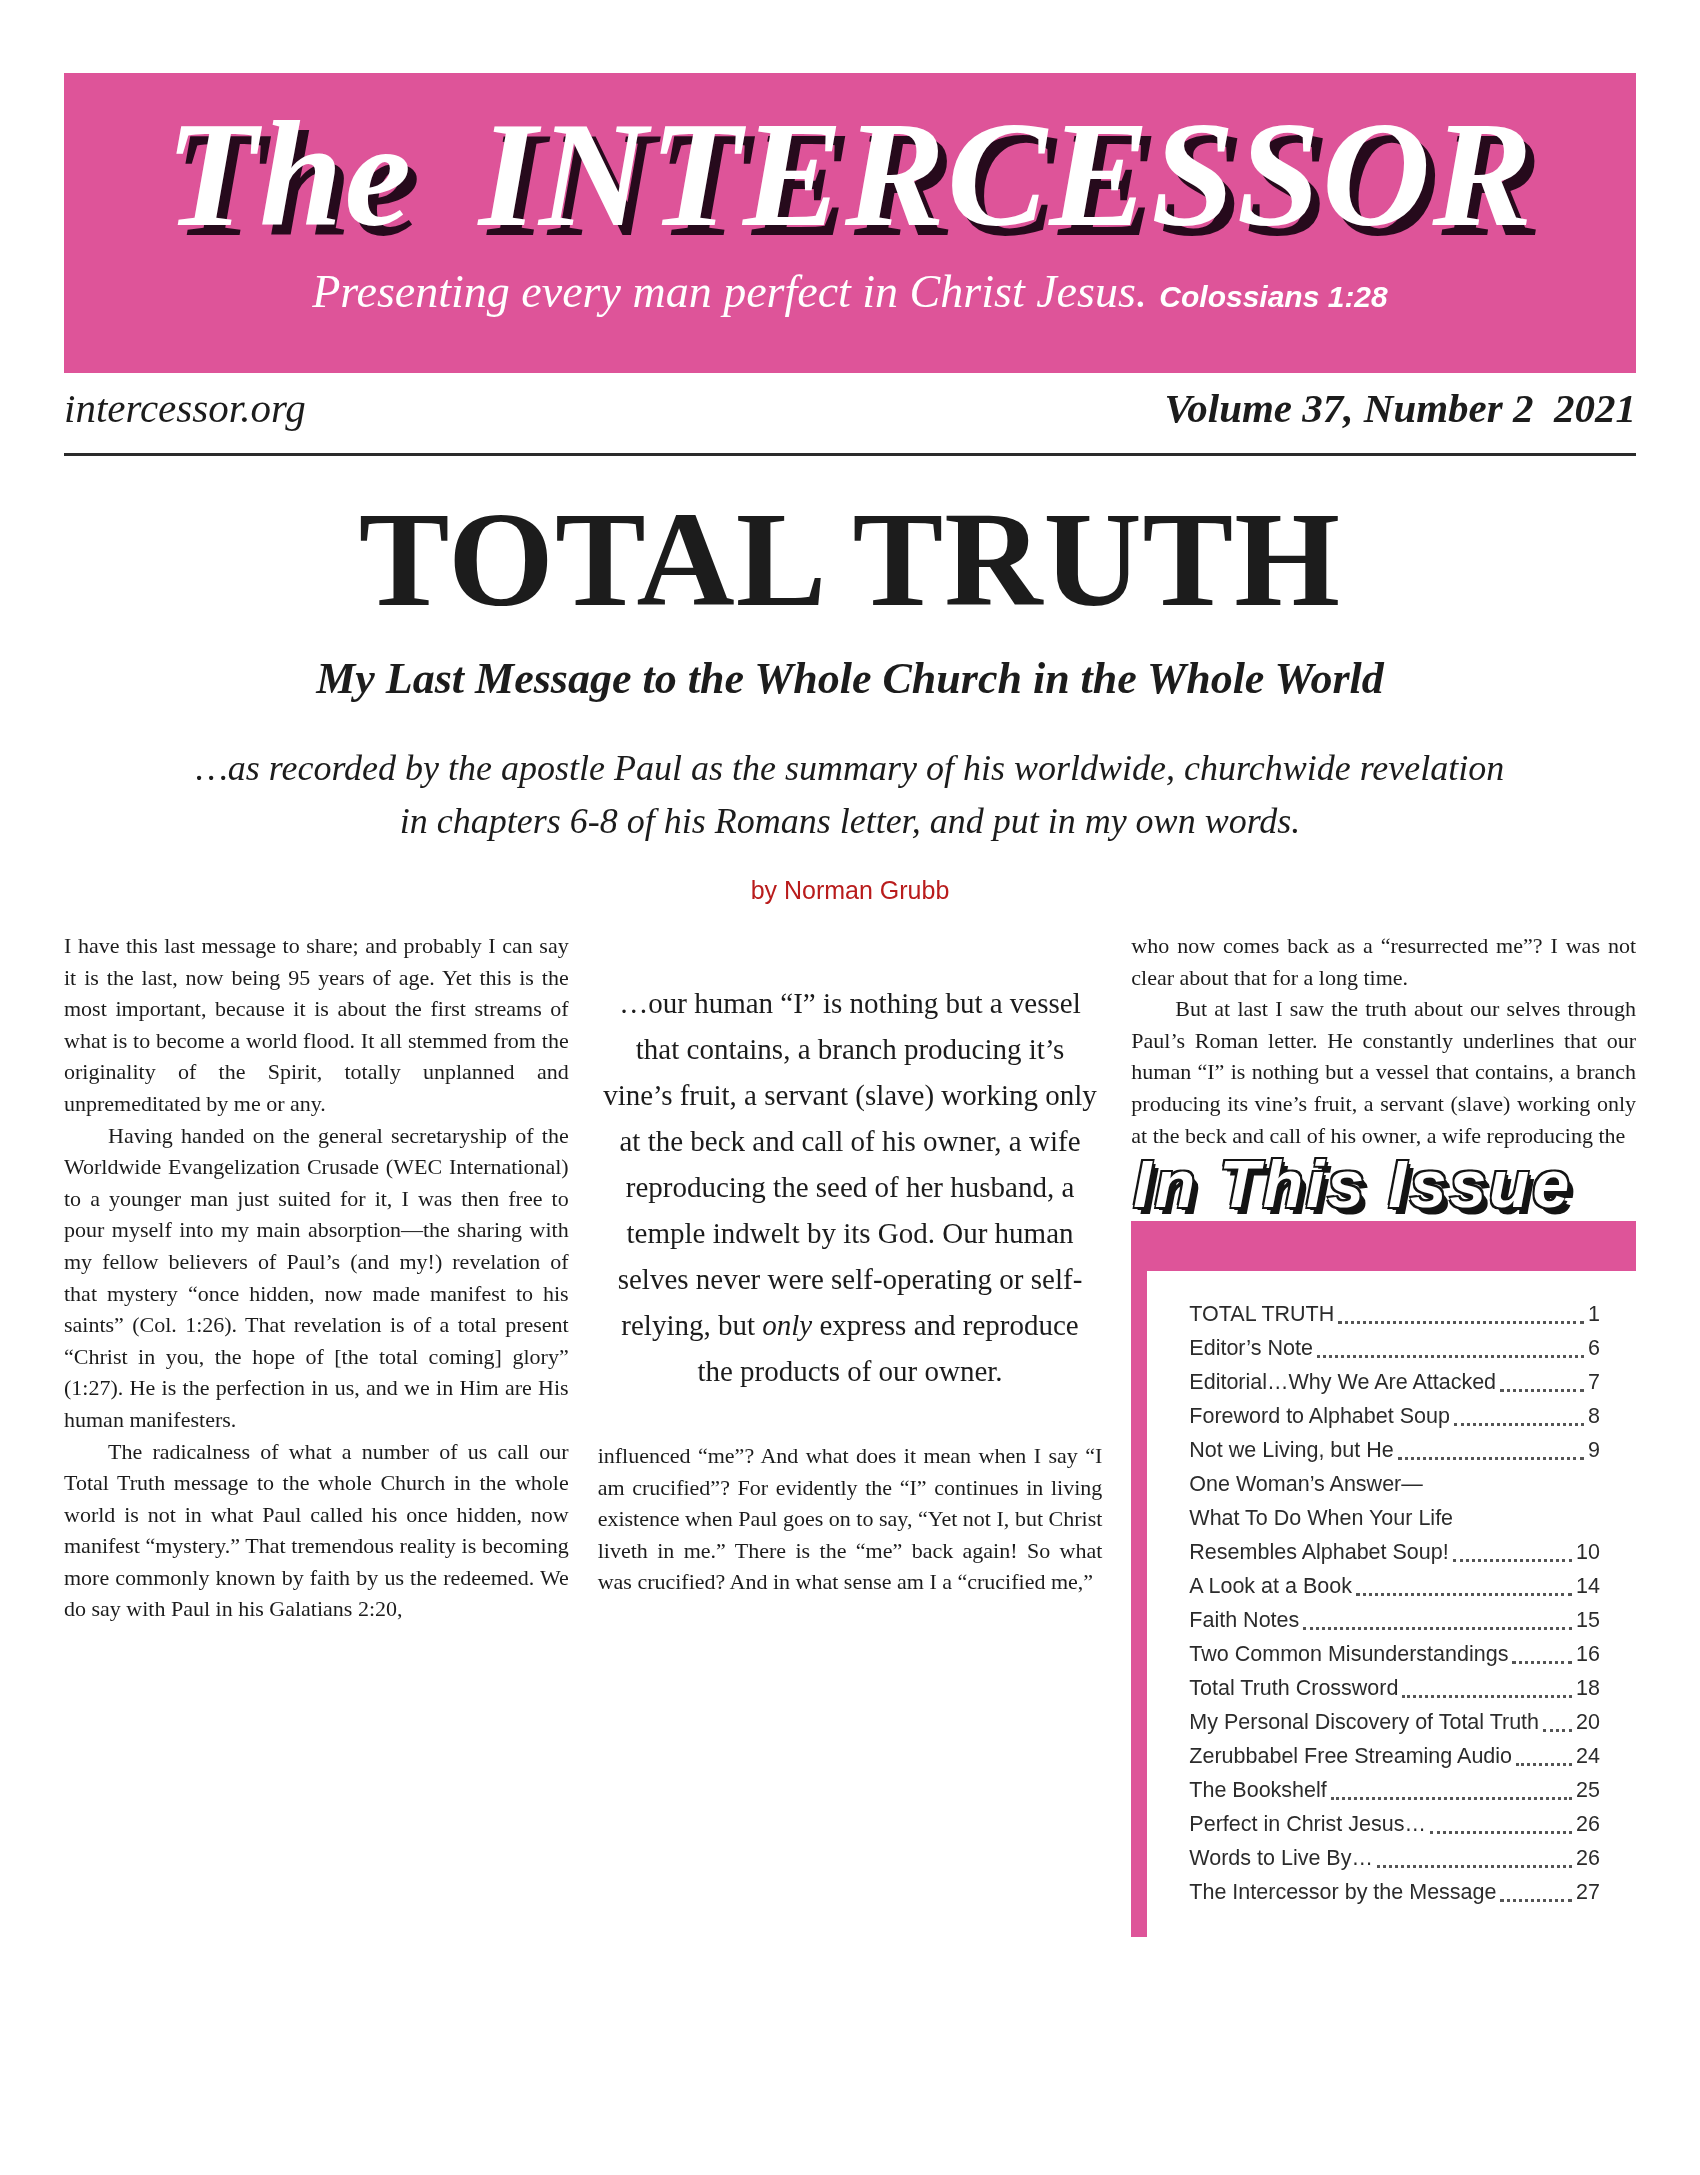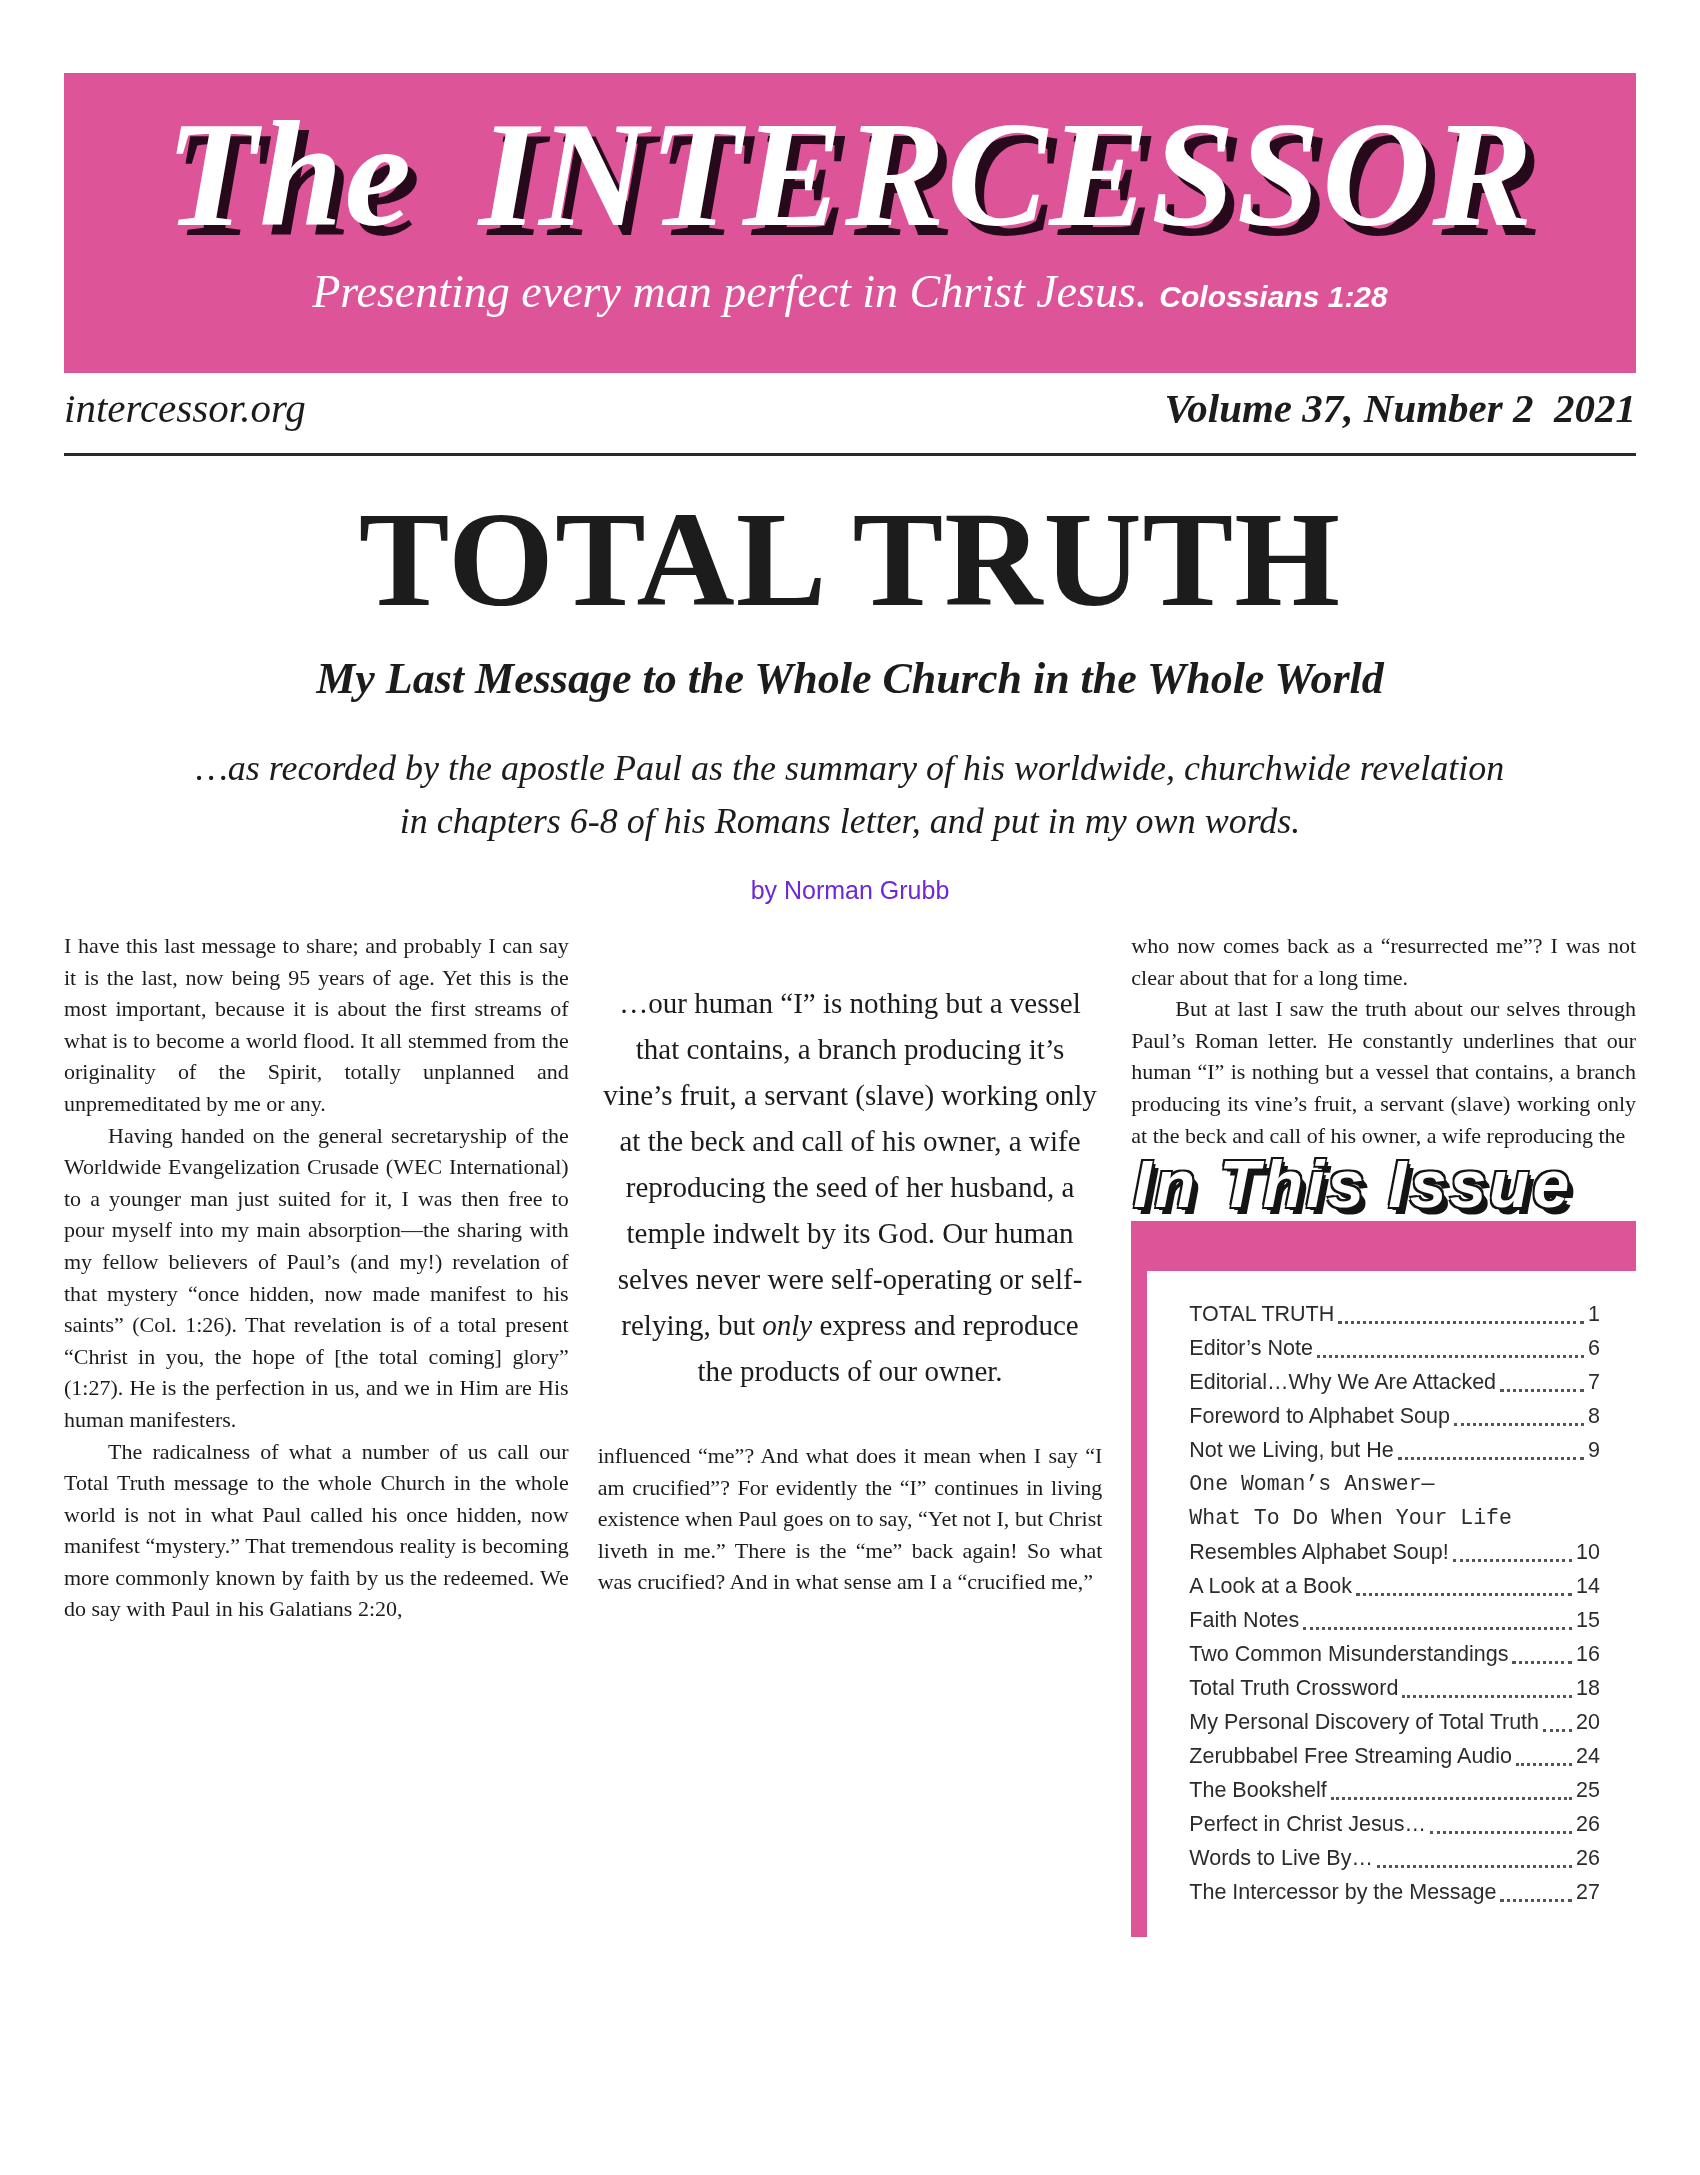--- a/index.html
+++ b/index.html
@@ -28,21 +28,21 @@
         border-top:3px solid #2a2a2a;margin:0;}
 
   
   .headline{position:absolute;left:0;top:488px;width:100%;margin:0;text-align:center;
             font-size:136px;line-height:1.05;font-weight:bold;letter-spacing:1px;}
   .subtitle{position:absolute;left:0;top:653px;width:100%;margin:0;text-align:center;
             font-size:44px;font-style:italic;font-weight:bold;}
   .deck{position:absolute;left:0;top:742px;width:100%;margin:0;text-align:center;
         font-size:36px;font-style:italic;line-height:53px;}
   .byline{position:absolute;left:0;top:876px;width:100%;margin:0;text-align:center;
-          font-family:"Liberation Sans",sans-serif;font-size:25px;color:#6d28d9;}
+          font-family:"Liberation Sans",sans-serif;font-size:25px;color:#b91c1c;}
 
   
   .columns{position:absolute;left:64px;top:930px;width:1572px;display:flex;gap:29px;}
   .col{width:505px;text-align:justify;font-size:22px;line-height:31.6px;}
   .body-para{margin:0;}
   .body-para.indent{text-indent:44px;}
   .pull{margin:50px 4px 46px;text-align:center;font-size:29px;line-height:46px;}
   .pull em{font-style:italic;}
 
   
@@ -50,21 +50,21 @@
   .issue-head{position:relative;height:94px;}
   .issue-bar{position:absolute;left:0;top:44px;width:100%;height:50px;background:var(--pink);}
   .issue-title{position:absolute;left:2px;top:-8px;margin:0;
         font-family:"Liberation Sans",sans-serif;font-weight:bold;font-style:italic;
         font-size:66px;letter-spacing:3px;color:#fff;white-space:nowrap;
         text-shadow:3px 3px 0 #141414,-2px -2px 0 #141414,2px -2px 0 #141414,
                     -2px 2px 0 #141414,6px 7px 0 #141414;}
   .issue-content{border-left:16px solid var(--pink);padding:26px 36px 28px 42px;
         font-family:"Liberation Sans",sans-serif;font-size:21.5px;color:#2b2b2b;
         text-align:left;}
-  .toc-line{line-height:34px;font-family:Liberation Mono, monospace;}
+  .toc-line{line-height:34px;}
   .toc-row{display:flex;align-items:flex-end;line-height:34px;}
   .toc-label{white-space:nowrap;}
   .toc-dots{flex:1;border-bottom:3px dotted #555;margin:0 4px 7px;}
   .toc-page{white-space:nowrap;}
 </style>
 </head>
 <body>
 
 <div class="page">
 

